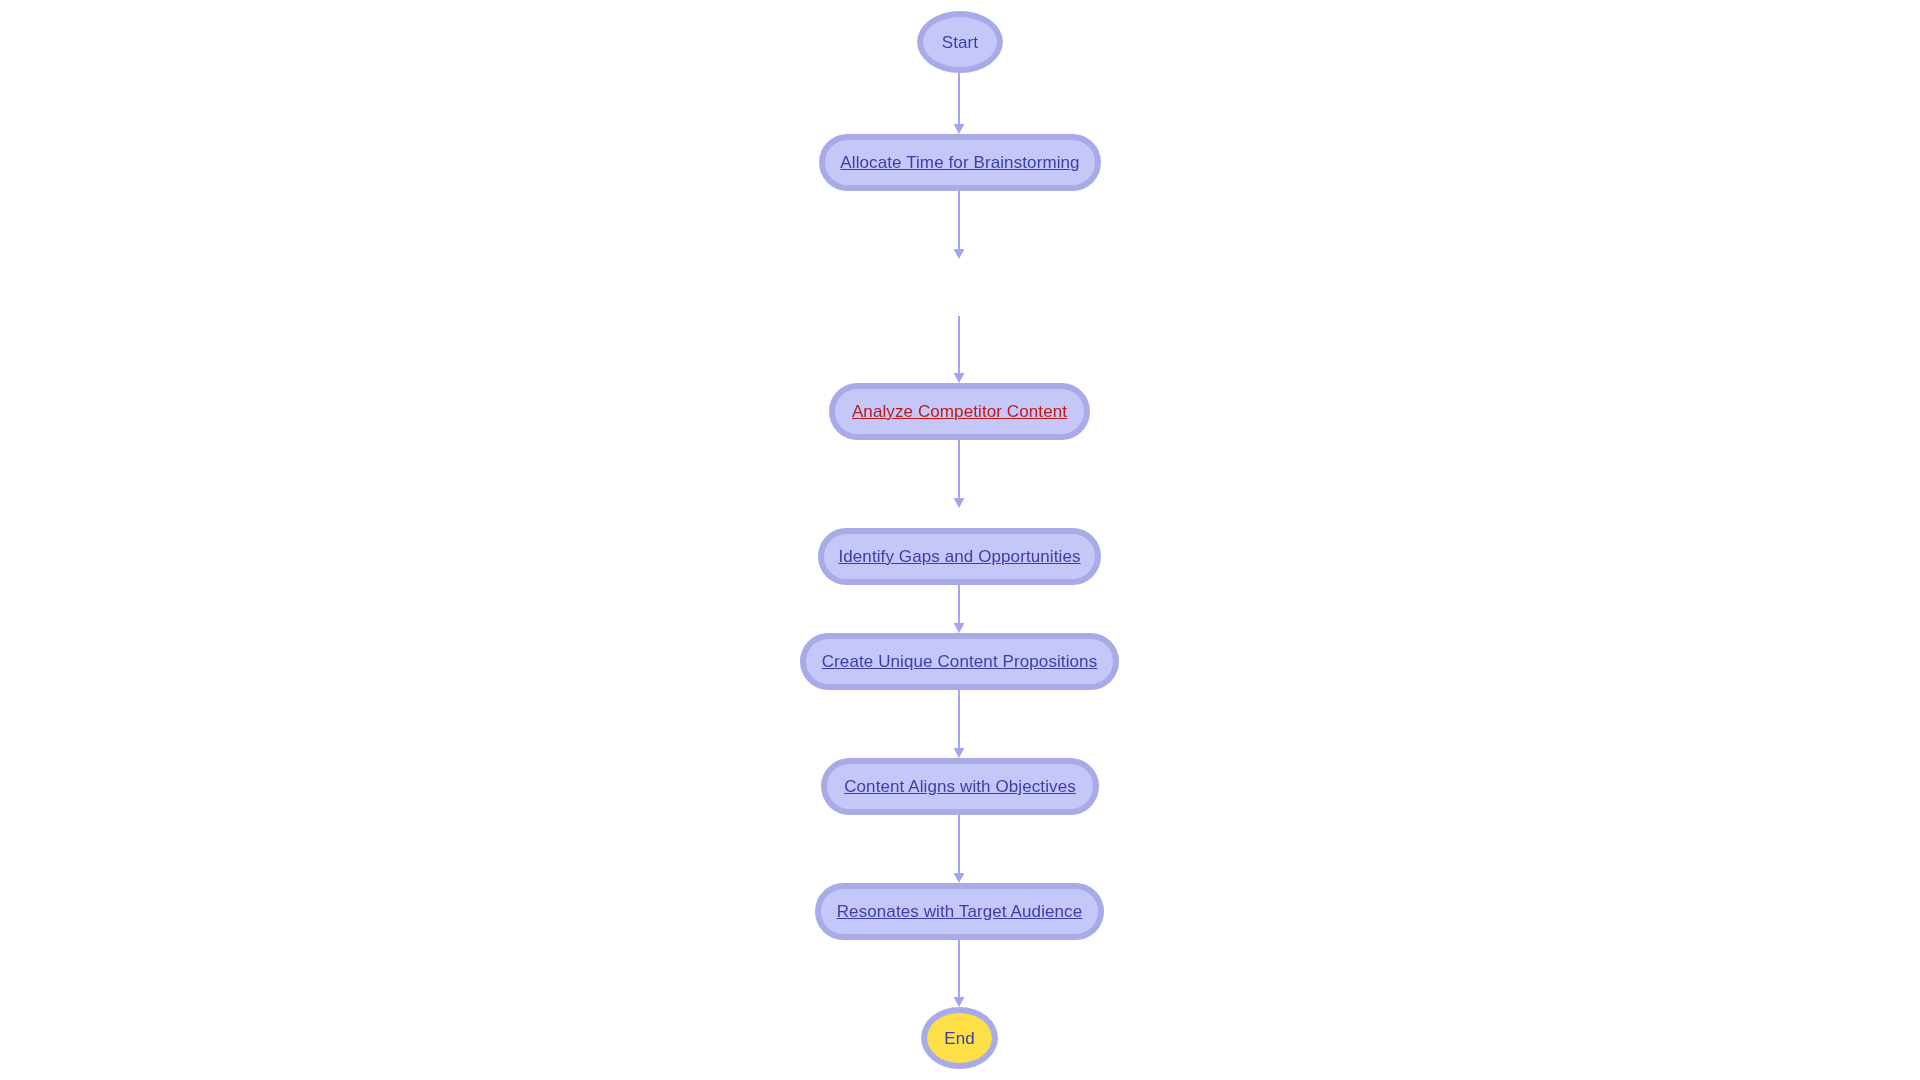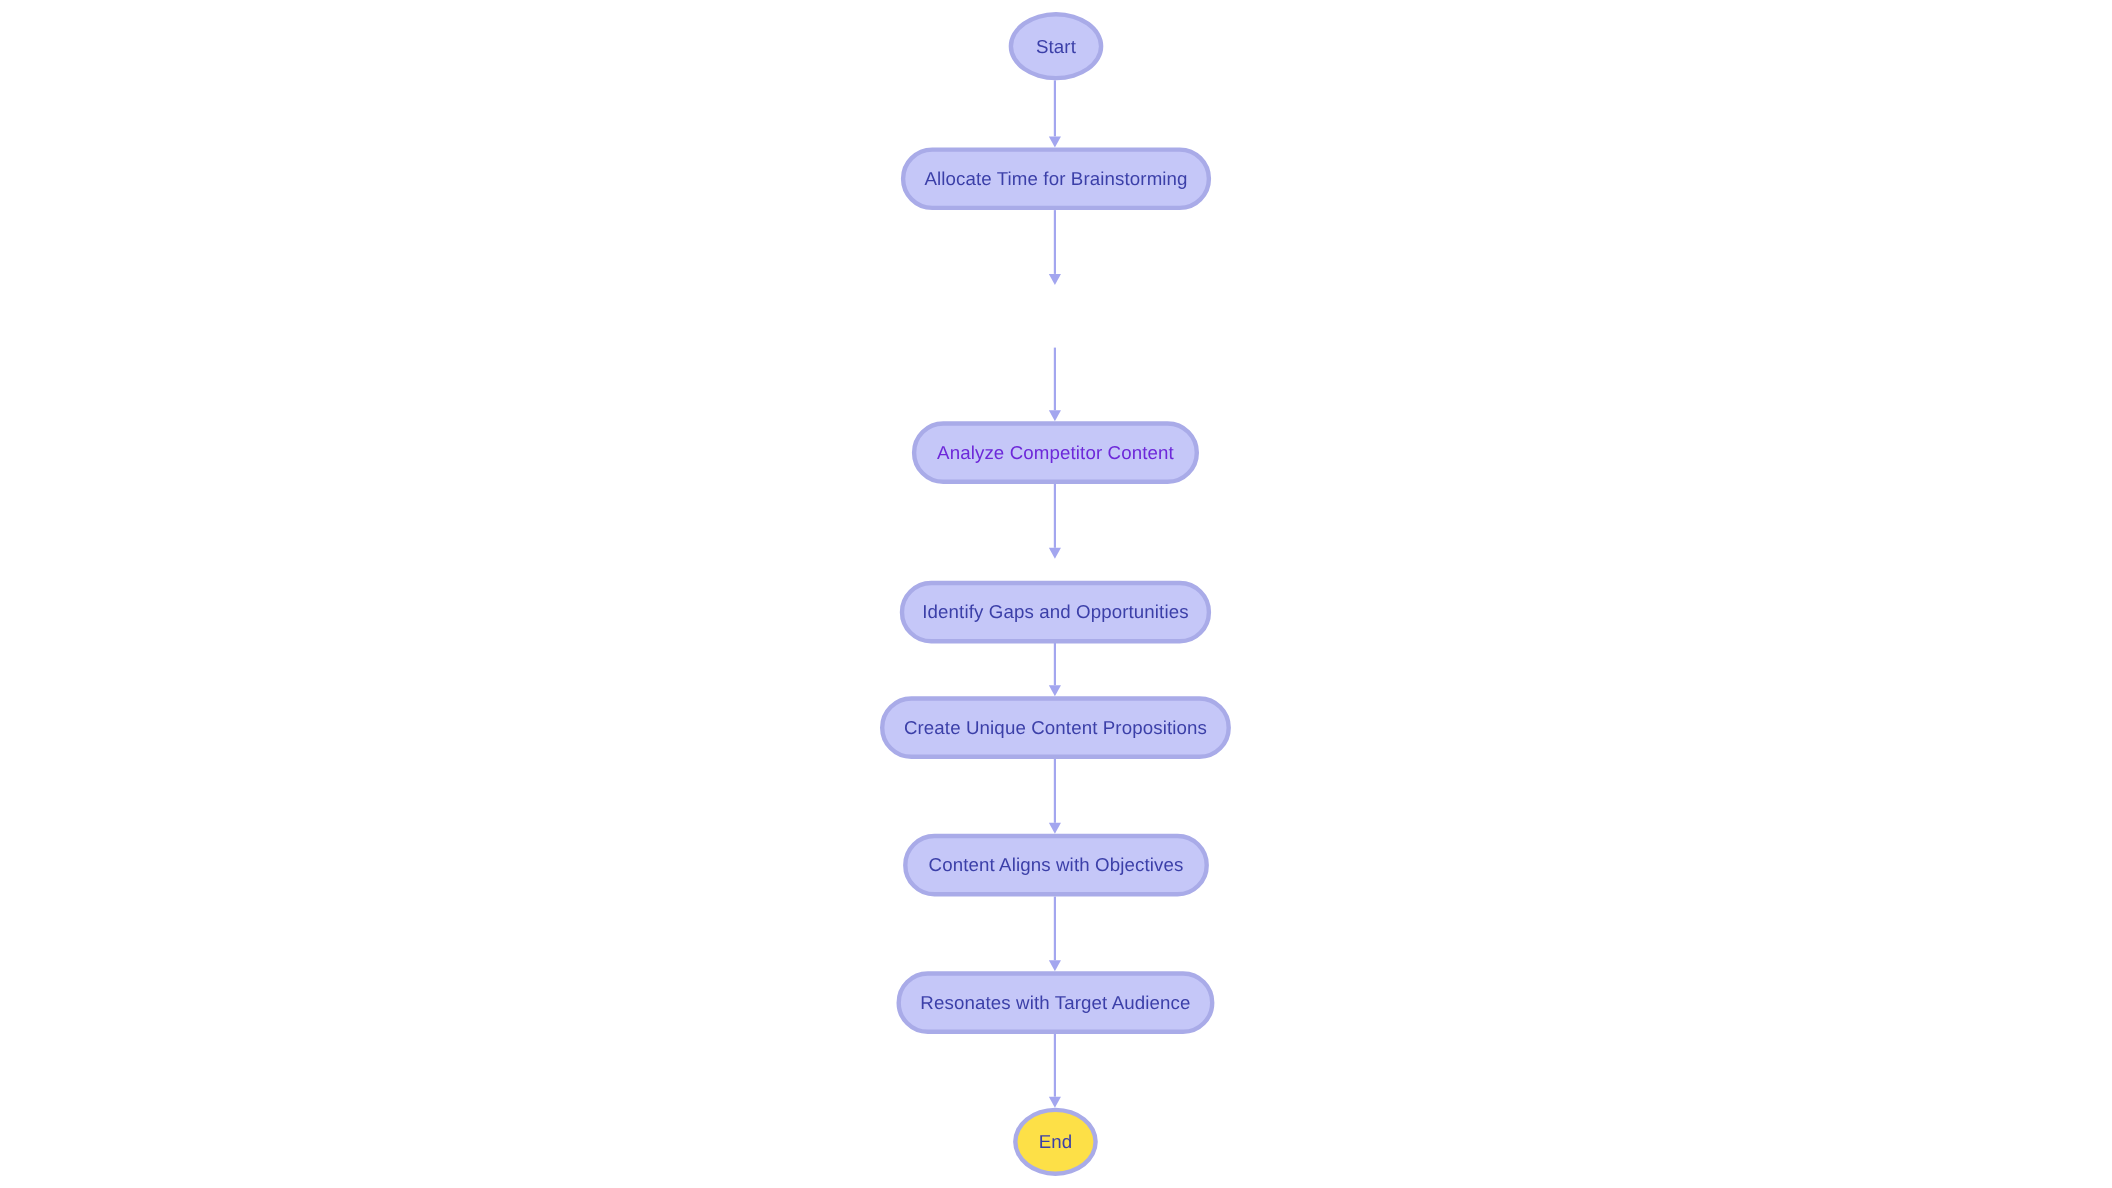--- a/index.html
+++ b/index.html
@@ -19,34 +19,35 @@
     height: 1080px;
     background: #ffffff;
   }
   .flow-node {
     position: absolute;
     box-sizing: border-box;
     display: flex;
     align-items: center;
     justify-content: center;
     background: #c5c7f8;
-    border: 4px solid #0369a1;
+    border: 6px solid #0369a1;
     color: #3b3fa8;
     font-family: "Liberation Sans", sans-serif;
     font-size: 17px;
     font-weight: 400;
     letter-spacing: 0.1px;
     white-space: nowrap;
     user-select: none;
   }
   .flow-node.terminal {
     border-radius: 50%;
   }
   .flow-node.process {
     border-radius: 999px;
+    text-decoration: underline;
   }
   .node-label {
     display: block;
     line-height: 1;
   }
   .flow-edge {
     position: absolute;
     overflow: visible;
     pointer-events: none;
   }
@@ -95,21 +96,21 @@
     <svg class="flow-edge" width="20" height="67" style="left: 949px; top: 940px;">
       <line class="edge-line" x1="10" y1="0" x2="10" y2="57" stroke="#a3a6ef"></line>
       <polygon class="edge-head" points="4.5,57 15.5,57 10,67" fill="#a3a6ef"></polygon>
     </svg>
     <div class="flow-node terminal" style="left: 917px; top: 11px; width: 86px; height: 62px; background: rgb(197, 199, 248); border-color: rgb(169, 171, 232); color: rgb(59, 63, 168);">
       <span class="node-label">Start</span>
     </div>
     <div class="flow-node process" style="left: 819px; top: 134px; width: 282px; height: 57px; background: rgb(197, 199, 248); border-color: rgb(169, 171, 232); color: rgb(59, 63, 168);">
       <span class="node-label">Allocate Time for Brainstorming</span>
     </div>
-    <div class="flow-node process" style="left: 829px; top: 383px; width: 261px; height: 57px; background: rgb(197, 199, 248); border-color: rgb(169, 171, 232); color: #6d28d9;">
+    <div class="flow-node process" style="left: 829px; top: 383px; width: 261px; height: 57px; background: rgb(197, 199, 248); border-color: rgb(169, 171, 232); color: #b91c1c;">
       <span class="node-label">Analyze Competitor Content</span>
     </div>
     <div class="flow-node process" style="left: 818px; top: 508px; width: 283px; height: 57px; background: rgb(197, 199, 248); border-color: rgb(169, 171, 232); color: rgb(59, 63, 168); margin-top: 20px;">
       <span class="node-label">Identify Gaps and Opportunities</span>
     </div>
     <div class="flow-node process" style="left: 800px; top: 633px; width: 319px; height: 57px; background: rgb(197, 199, 248); border-color: rgb(169, 171, 232); color: rgb(59, 63, 168);">
       <span class="node-label">Create Unique Content Propositions</span>
     </div>
     <div class="flow-node process" style="left: 821px; top: 758px; width: 278px; height: 57px; background: rgb(197, 199, 248); border-color: rgb(169, 171, 232); color: rgb(59, 63, 168);">
       <span class="node-label">Content Aligns with Objectives</span>

